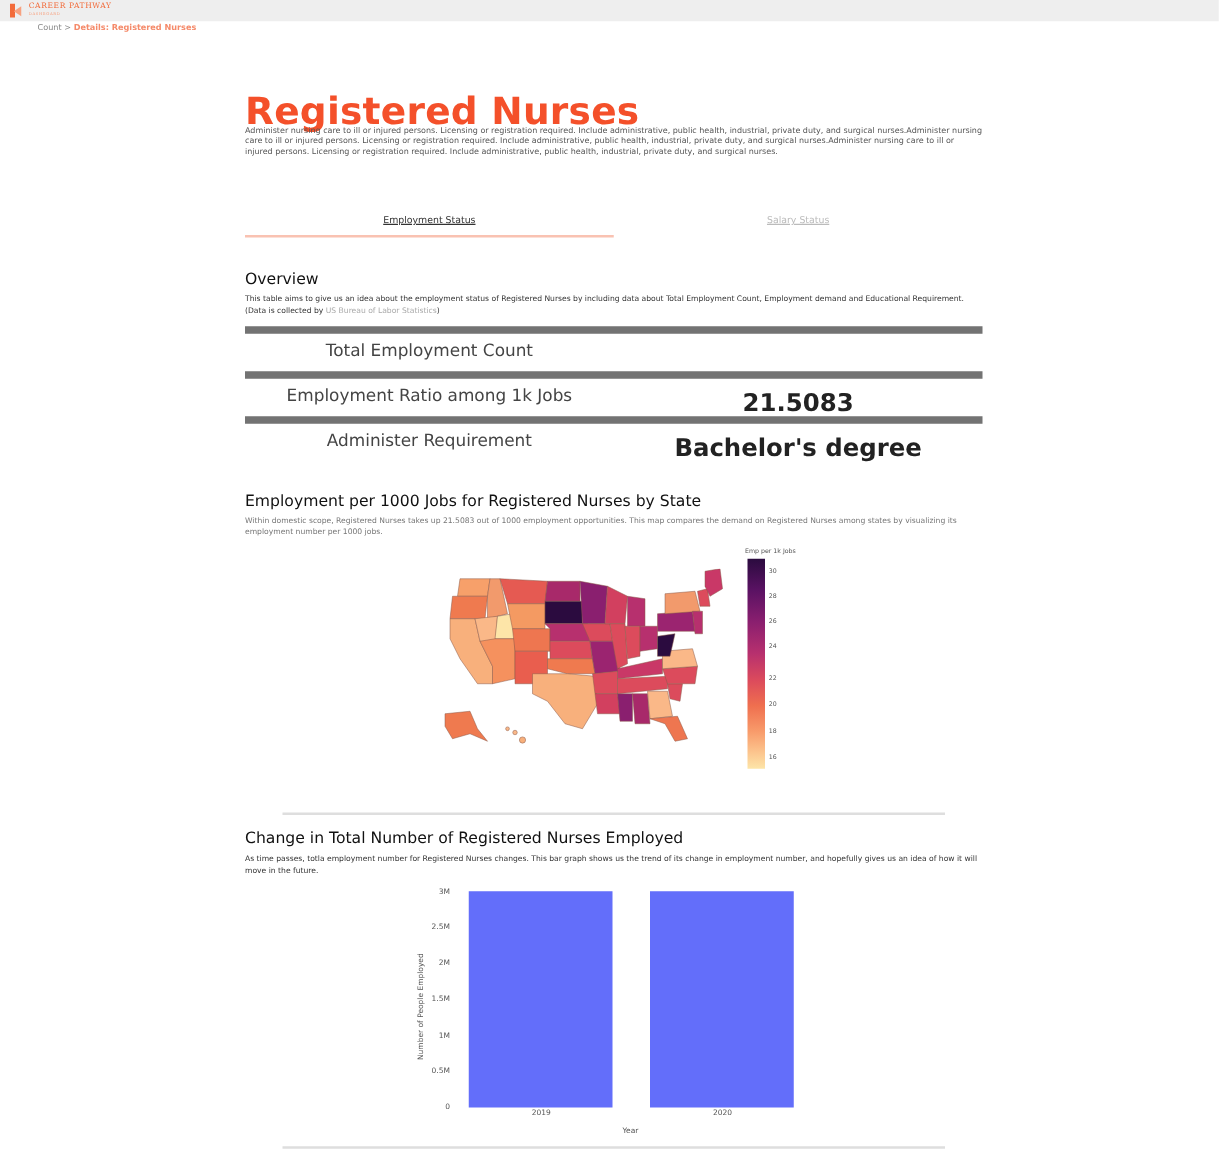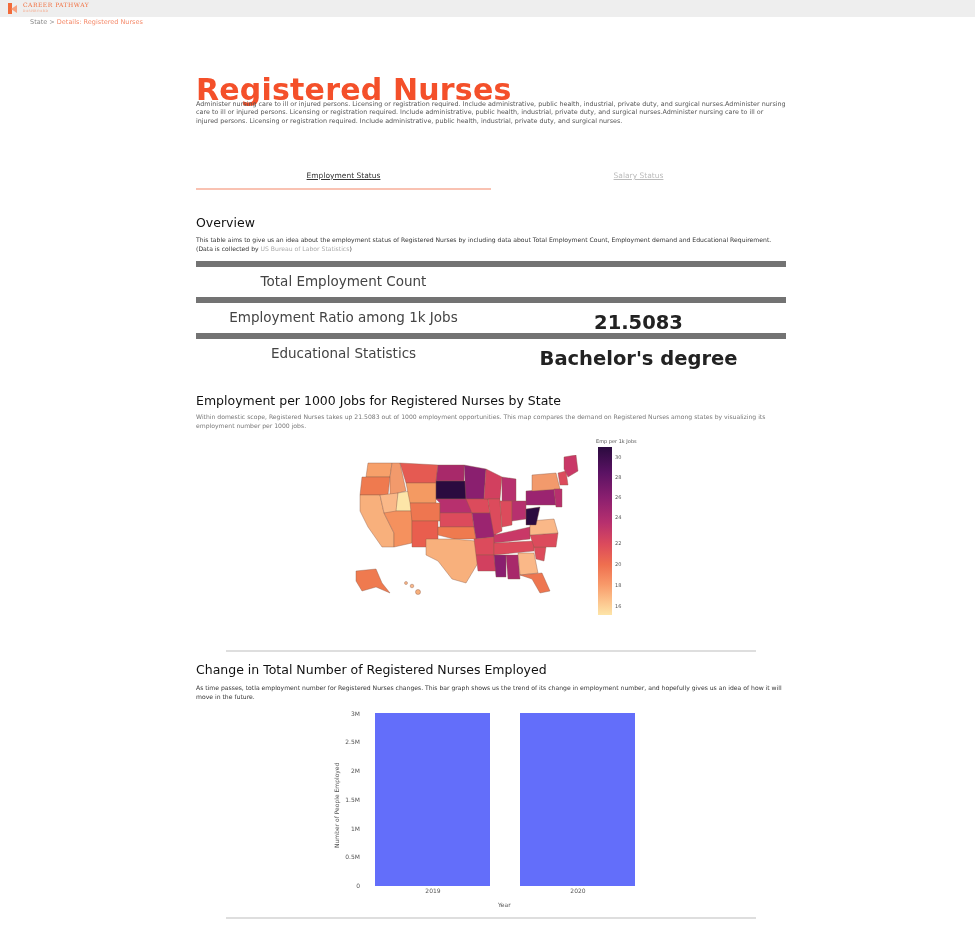--- a/index.html
+++ b/index.html
@@ -5,21 +5,21 @@
   * { box-sizing: border-box; margin: 0; padding: 0; }
   body { width: 975px; height: 927px; background: #fff; font-family: "DejaVu Sans", sans-serif; color: #333; overflow: hidden; position: relative; }
   .topbar { height: 17px; background: #eeeeee; position: relative; }
   .logo { position: absolute; left: 8px; top: 2px; display: flex; align-items: center; }
   .logo-mark { width: 12px; height: 11px; position: relative; }
   .logo-mark::before { content: ""; position: absolute; left: 0; top: 0; width: 4px; height: 11px; background: #f26b3a; }
   .logo-mark::after { content: ""; position: absolute; left: 3px; top: 2px; width: 0; height: 0; border-top: 4px solid transparent; border-bottom: 4px solid transparent; border-right: 6px solid #f7a17f; }
   .logo-text { font-family: "DejaVu Serif", serif; font-size: 6px; color: #f26b3a; letter-spacing: 0.5px; margin-left: 3px; line-height: 6px; }
   .logo-sub { font-size: 3px; color: #f7a17f; display: block; letter-spacing: 0.5px; }
   .breadcrumb { position: absolute; left: 30px; top: 18px; font-size: 6.5px; color: #888; }
-  .breadcrumb .crumb-active { color: #f58a6a; }
+  .breadcrumb .crumb-active { color: #f58a6a; font-weight: bold; }
   .main { position: absolute; left: 196px; top: 0; width: 590px; }
   .title { position: absolute; top: 72px; left: 0; font-size: 30px; color: #f4502a; font-weight: bold; letter-spacing: 0.2px; }
   .desc { position: absolute; top: 100px; left: 0; width: 590px; font-size: 6.4px; line-height: 8.4px; color: #555; }
   .tabs { position: absolute; top: 164px; left: 0; width: 590px; height: 26px; display: flex; }
   .tab { flex: 1; text-align: center; font-size: 7.5px; padding-top: 7px; color: #333; cursor: pointer; position: relative; text-decoration: underline; }
   .tab.inactive { color: #bbb; }
   .tab.active::after { content: ""; position: absolute; left: 0; right: 0; bottom: 0; height: 2px; background: #f9c2b2; }
   .section-h { position: absolute; left: 0; font-weight: normal; font-size: 12.5px; color: #111; }
   .section-p { position: absolute; left: 0; width: 590px; font-size: 6.1px; line-height: 8.6px; color: #333; }
   .section-p .src { color: #aaa; }
@@ -45,21 +45,21 @@
   <div class="logo">
     <div class="logo-mark"></div>
     <div class="logo-text">
       <span>CAREER PATHWAY</span>
       <span class="logo-sub">DASHBOARD</span>
     </div>
   </div>
 </div>
 
 <div class="breadcrumb">
-  <span>State</span>
+  <span>Count</span>
   <span>&gt;</span>
   <span class="crumb-active">Details: Registered Nurses</span>
 </div>
 
 <div class="main">
   <h1 class="title">Registered Nurses</h1>
   <p class="desc">Administer nursing care to ill or injured persons. Licensing or registration required. Include administrative, public health, industrial, private duty, and surgical nurses.Administer nursing care to ill or injured persons. Licensing or registration required. Include administrative, public health, industrial, private duty, and surgical nurses.Administer nursing care to ill or injured persons. Licensing or registration required. Include administrative, public health, industrial, private duty, and surgical nurses.</p>
 
   <div class="tabs">
     <div class="tab active">Employment Status</div>
@@ -71,21 +71,21 @@
 
   <div class="ov-table">
     <div class="ov-row">
       <div class="ov-label">Total Employment Count</div>
     </div>
     <div class="ov-row">
       <div class="ov-label">Employment Ratio among 1k Jobs</div>
       <div class="ov-value">21.5083</div>
     </div>
     <div class="ov-row">
-      <div class="ov-label">Educational Statistics</div>
+      <div class="ov-label">Administer Requirement</div>
       <div class="ov-value">Bachelor's degree</div>
     </div>
   </div>
 
   <h2 class="section-h" style="top:393px;">Employment per 1000 Jobs for Registered Nurses by State</h2>
   <p class="section-p" style="top:413px; color:#777;">Within domestic scope, Registered Nurses takes up 21.5083 out of 1000 employment opportunities. This map compares the demand on Registered Nurses among states by visualizing its employment number per 1000 jobs.</p>
 
   <div class="map-wrap">
     <svg width="226" height="142" viewBox="0 0 226 142">
       <g stroke="#8a5a4a" stroke-width="0.4">

